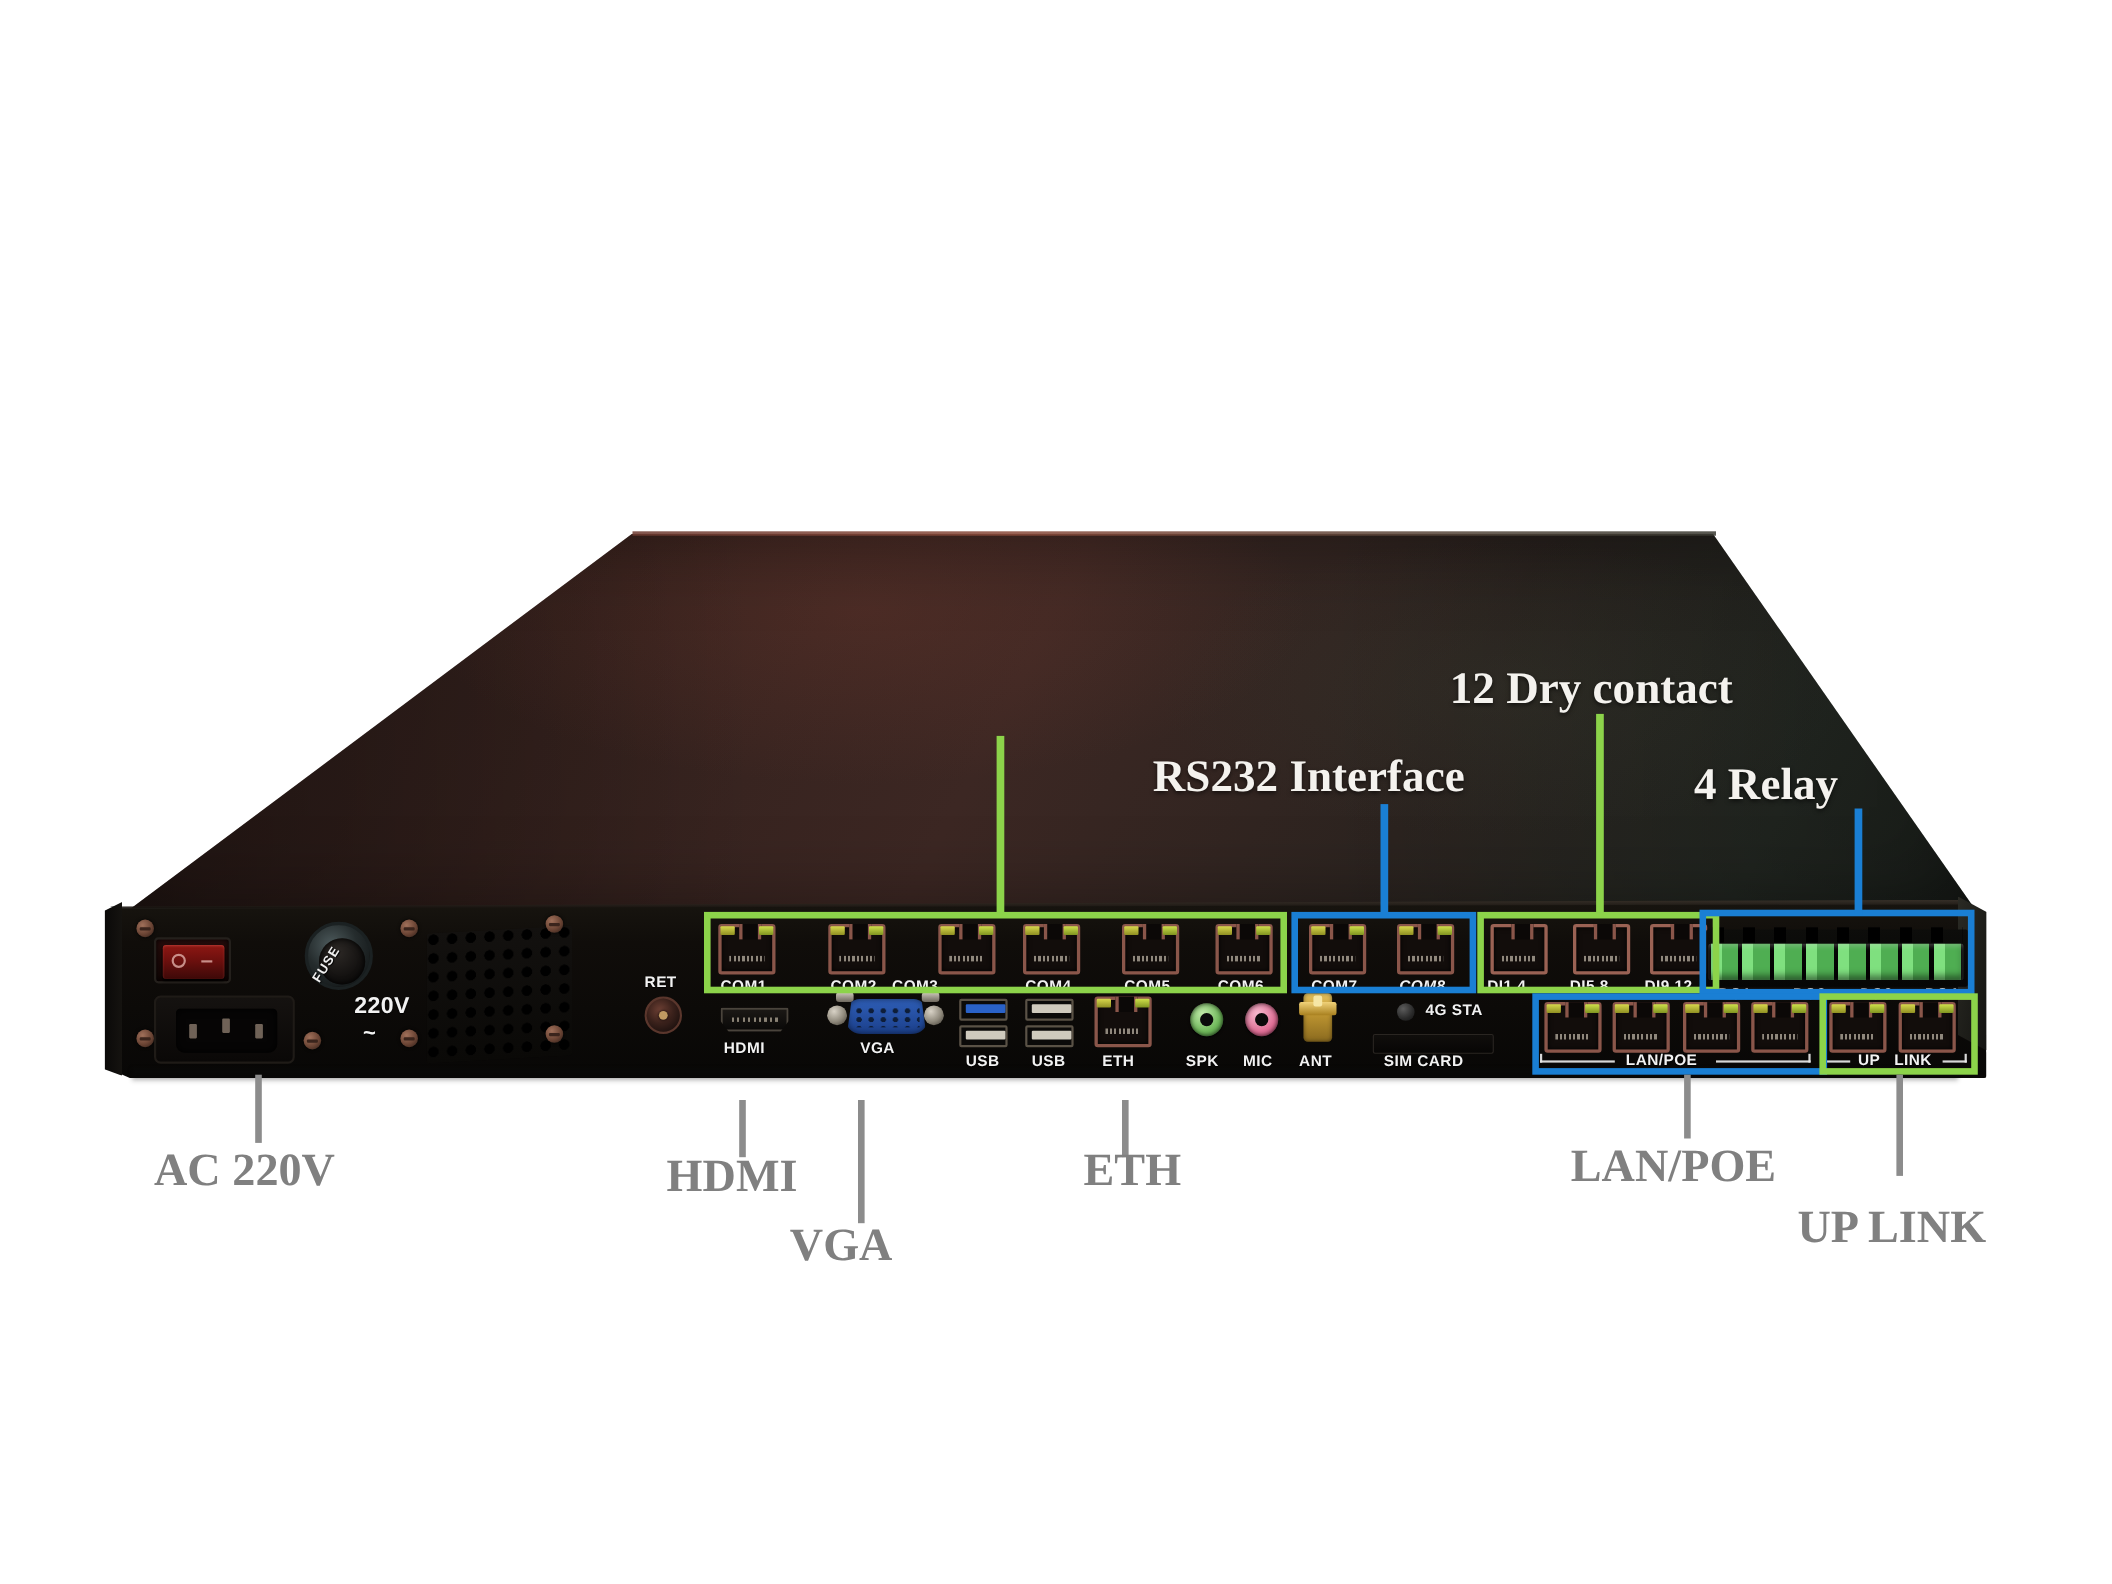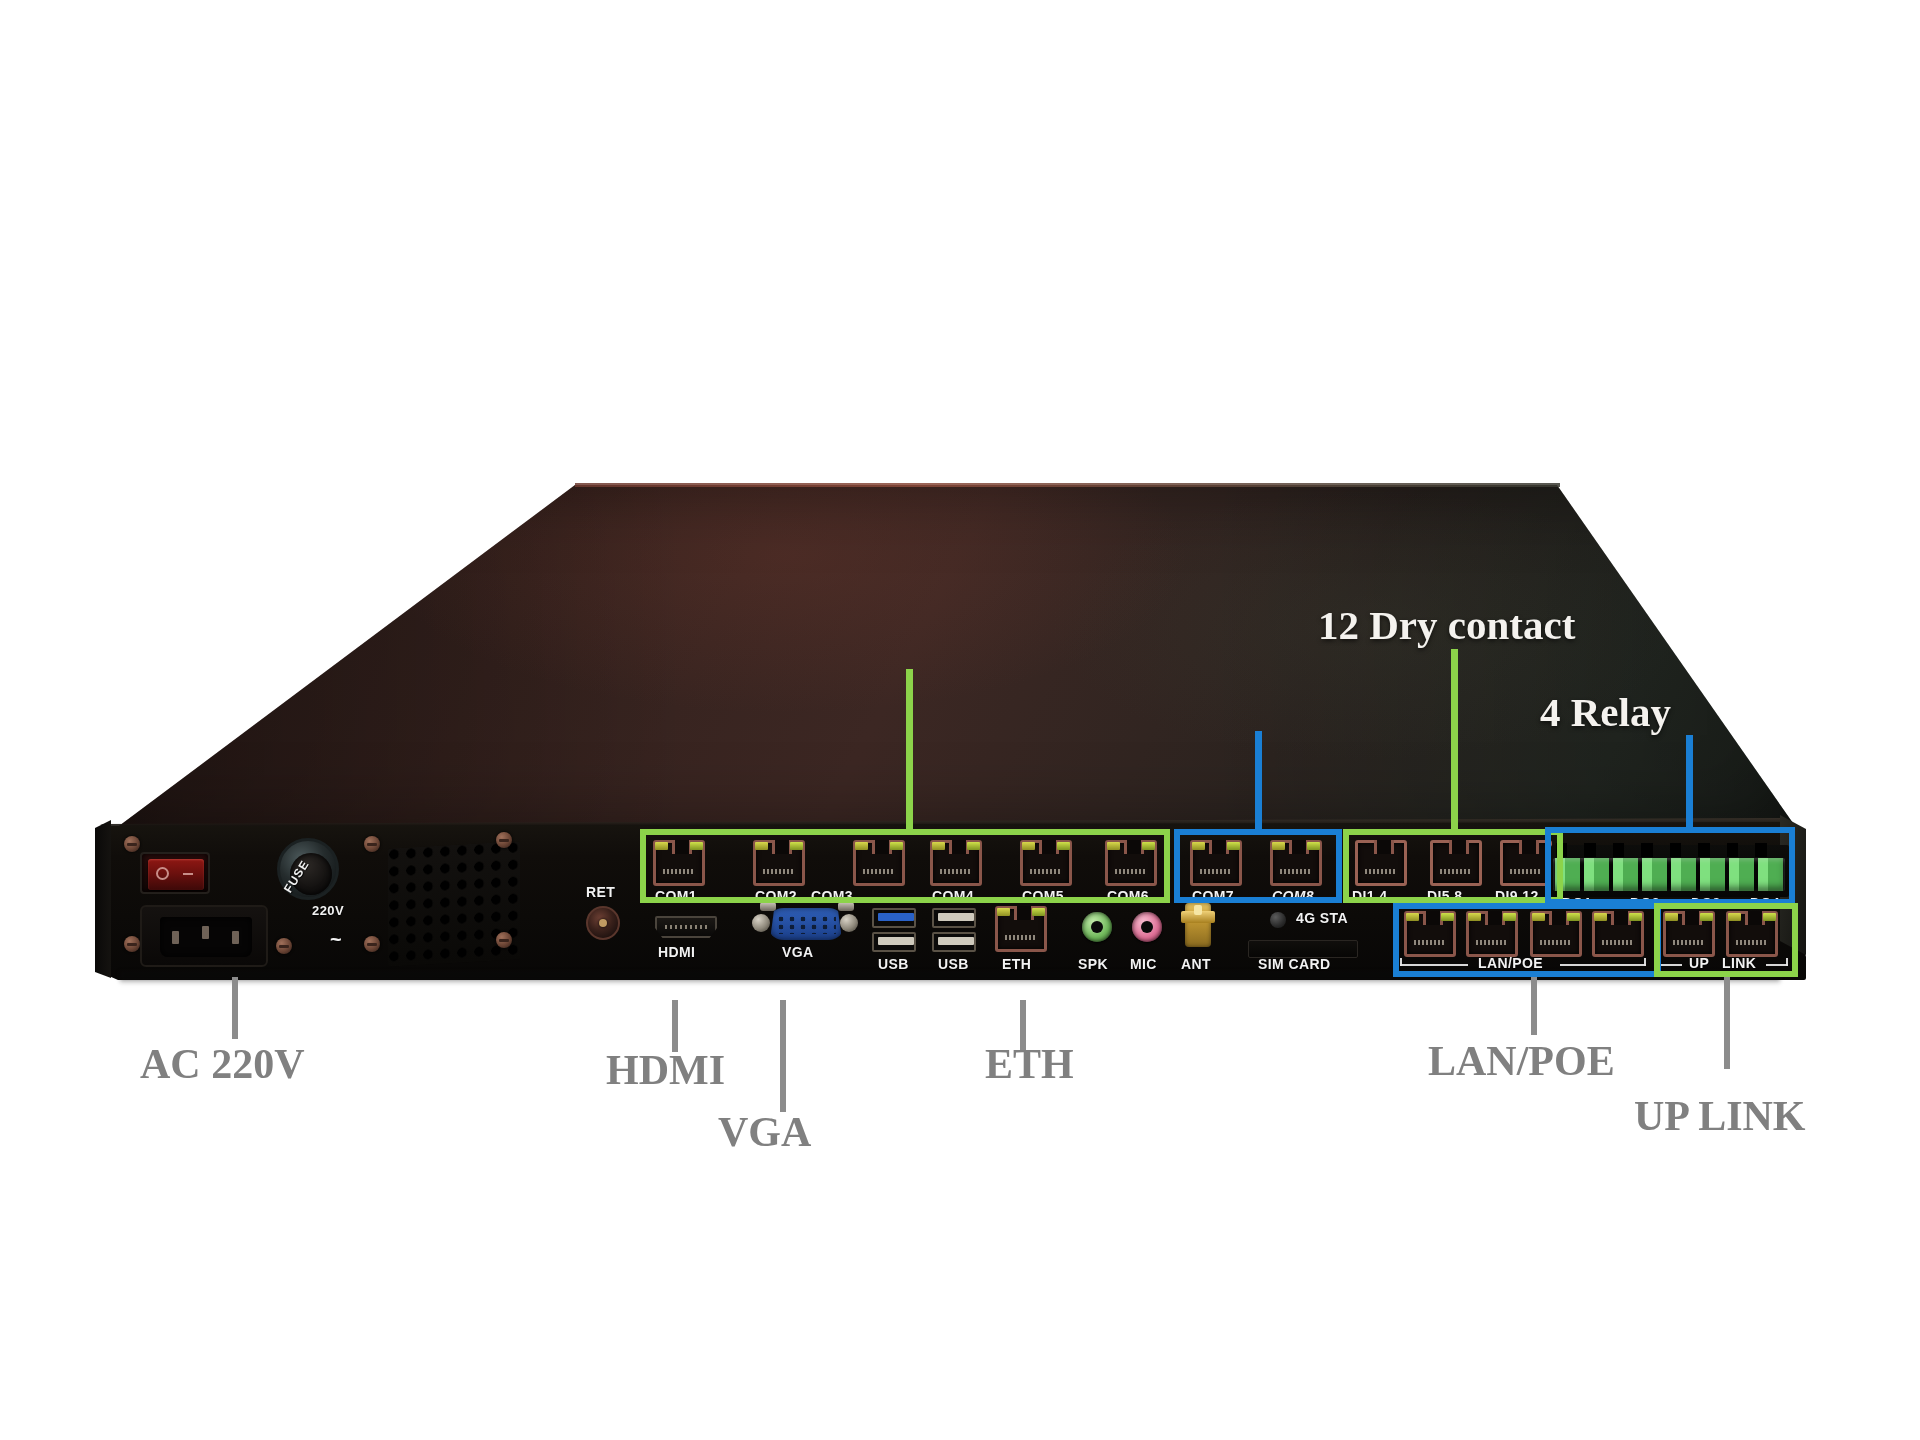--- a/index.html
+++ b/index.html
@@ -316,21 +316,21 @@
     <div class="iec-inner">
       <div class="iec-pin" style="left:12px;"></div>
       <div class="iec-pin" style="left:42px;top:9px;"></div>
       <div class="iec-pin" style="left:72px;"></div>
     </div>
   </div>
   <div class="fuse">
     <div class="fuse-cap"></div>
   </div>
   <div class="fuse-text">FUSE</div>
-  <div class="port-label" style="left:312px;top:903px;font-size:13px;">220V</div>
+  <div class="port-label" style="left:322px;top:903px;font-size:21px;">220V</div>
   <div class="port-label" style="left:330px;top:928px;font-size:20px;">~</div>
   <div class="vent"></div>
   <div class="screw" style="left:364px;top:836px;"></div>
   <div class="screw" style="left:364px;top:936px;"></div>
   <div class="screw" style="left:496px;top:832px;"></div>
   <div class="screw" style="left:496px;top:932px;"></div>
 
   <div class="port-label" style="left:586px;top:884px;">RET</div>
   <div class="barrel-jack"></div>
 
@@ -502,20 +502,21 @@
   <div class="port-label" style="left:1689px;top:955px;">UP</div>
   <div class="port-label" style="left:1722px;top:955px;">LINK</div>
   <div class="bracket" style="left:1766px;top:964px;width:22px;"></div>
   <div class="bracket-tick" style="left:1786px;top:958px;"></div>
 
   <div class="anno-box green" style="left:640px;top:829px;width:530px;height:74px;"></div>
   <div class="leader green" style="left:906px;top:669px;height:162px;"></div>
 
   <div class="anno-box blue" style="left:1174px;top:829px;width:168px;height:74px;"></div>
   <div class="leader blue" style="left:1255px;top:731px;height:100px;"></div>
+  <div class="anno-text white" style="left:1048px;top:681px;">RS232 Interface</div>
 
   <div class="anno-box green" style="left:1343px;top:829px;width:220px;height:74px;"></div>
   <div class="leader green" style="left:1451px;top:649px;height:184px;"></div>
   <div class="anno-text white" style="left:1318px;top:601px;text-align:center;">12 Dry contact</div>
 
   <div class="anno-box blue" style="left:1545px;top:827px;width:250px;height:78px;"></div>
   <div class="leader blue" style="left:1686px;top:735px;height:96px;"></div>
   <div class="anno-text white" style="left:1540px;top:688px;">4 Relay</div>
 
   <div class="anno-box blue" style="left:1393px;top:903px;width:268px;height:74px;"></div>

